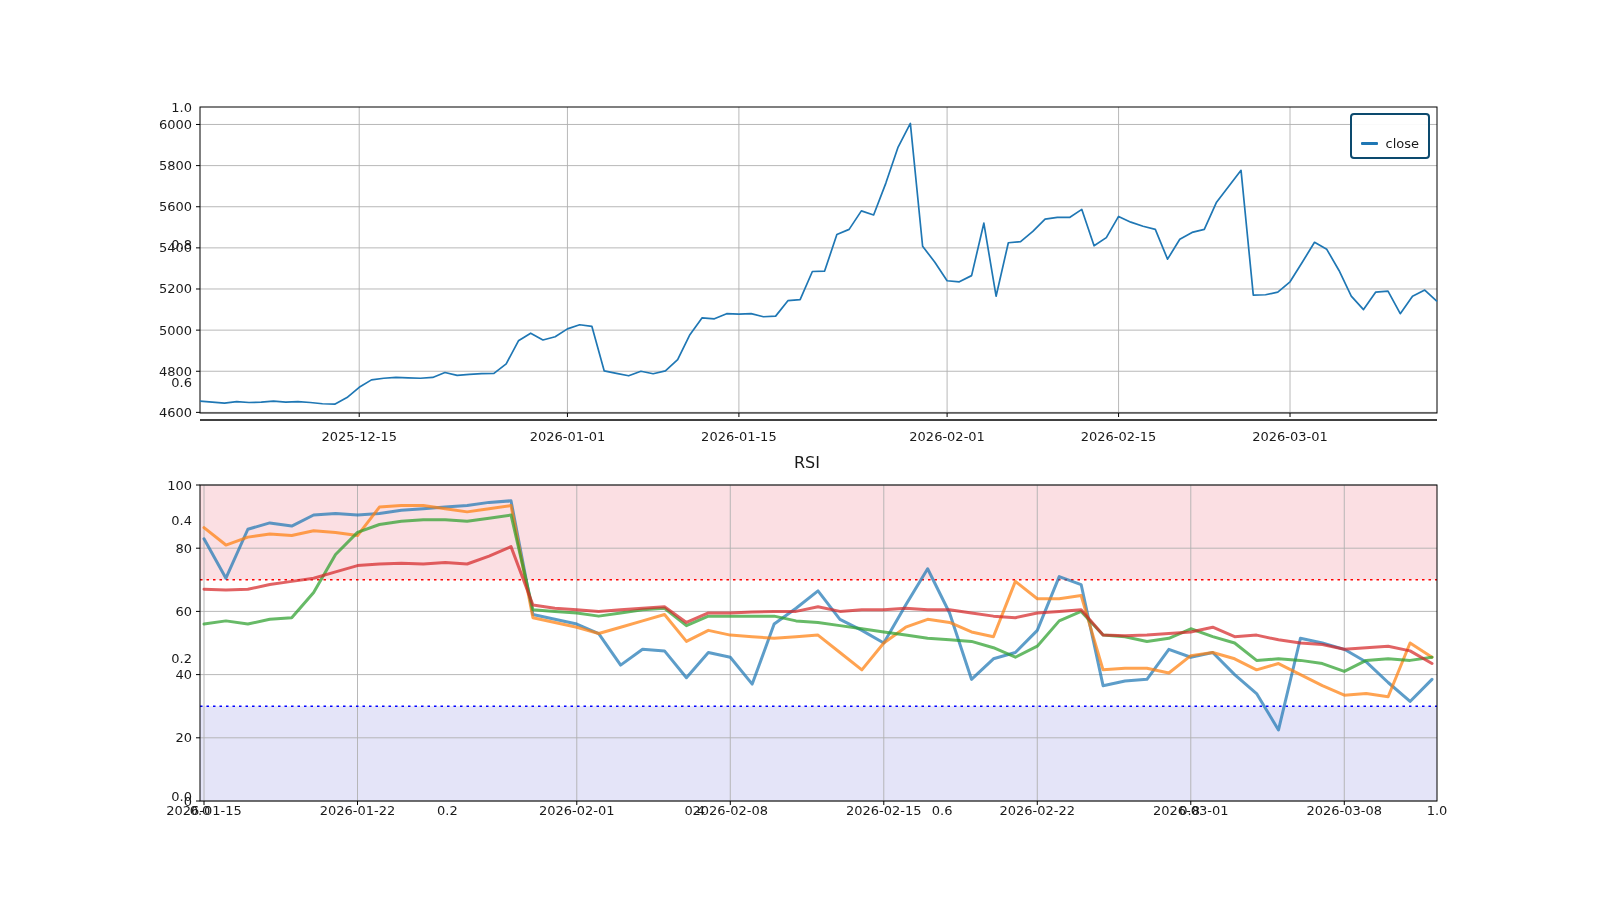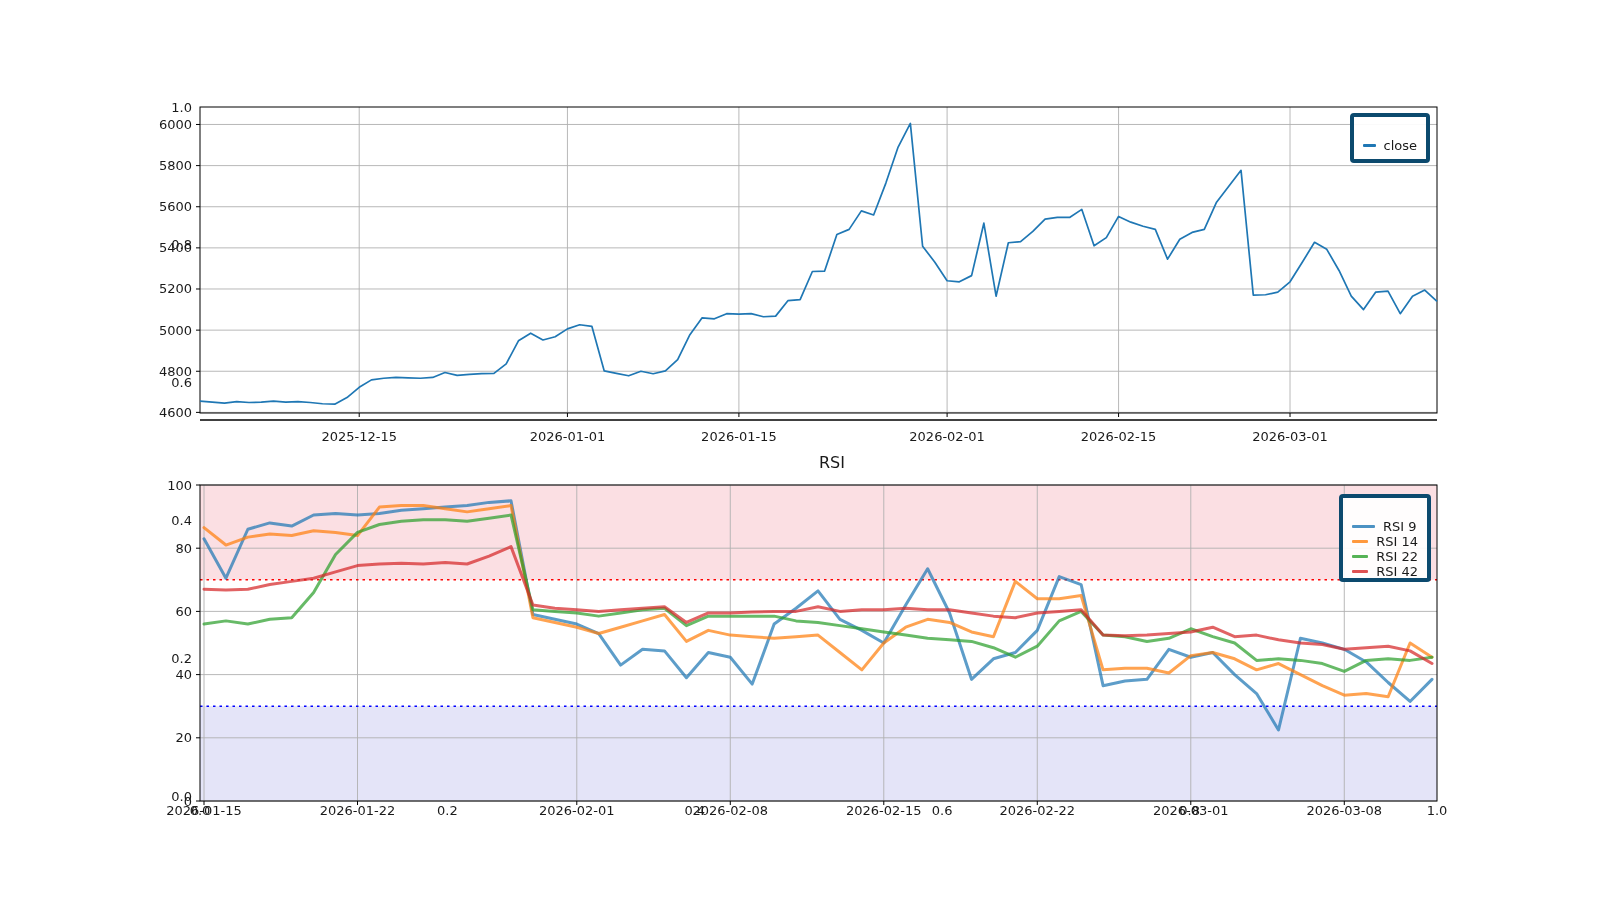--- a/index.html
+++ b/index.html
@@ -1,27 +1,27 @@
 <!DOCTYPE html>
 <html><head>
 <meta charset="utf-8">
 <style>
   html,body{margin:0;padding:0;background:#ffffff;width:1600px;height:900px;overflow:hidden;}
   #figure{position:relative;width:1600px;height:900px;background:#ffffff;
           font-family:"DejaVu Sans","Liberation Sans",sans-serif;color:#1a1a1a;}
   #chart-svg{position:absolute;left:0;top:0;}
-  .legend-box{position:absolute;background:rgba(255,255,255,.92);border:4px solid #0c4a6e;
+  .legend-box{position:absolute;background:rgba(255,255,255,.92);border:2px solid #0c4a6e;
               border-radius:4px;box-sizing:border-box;padding:21px 9px;display:flex;
               flex-direction:column;justify-content:space-around;z-index:5;}
   .legend-row{display:flex;align-items:center;height:20px;white-space:nowrap;}
   .legend-swatch{display:inline-block;width:23px;height:3px;border-radius:1px;margin-right:8px;}
   .legend-label{font-size:13px;color:#1a1a1a;}
   #watermark{position:absolute;left:660px;top:432px;width:310px;text-align:center;
              font-size:28px;letter-spacing:1px;z-index:4;}
-  #rsi-title{position:absolute;left:732px;top:453px;width:200px;text-align:center;
+  #rsi-title{position:absolute;left:707px;top:453px;width:200px;text-align:center;
              font-size:16px;color:#1a1a1a;z-index:4;}
 </style>
 </head>
 <body>
 
 <div id="figure">
   <svg id="chart-svg" width="1600" height="900">
       <line x1="200" y1="412.383064516129" x2="1437" y2="412.383064516129" stroke="#b0b0b0" stroke-width="0.9"></line>
       <line x1="200" y1="371.2540322580645" x2="1437" y2="371.2540322580645" stroke="#b0b0b0" stroke-width="0.9"></line>
       <line x1="200" y1="330.125" x2="1437" y2="330.125" stroke="#b0b0b0" stroke-width="0.9"></line>
@@ -132,33 +132,15 @@
       <text x="1437" y="815" text-anchor="middle" font-size="13" fill="#1a1a1a" font-family="&quot;DejaVu Sans&quot;,&quot;Liberation Sans&quot;,sans-serif">1.0</text>
     </svg>
 
   <div class="legend-box" id="legend-price" style="left:1350px;top:113px;width:80px;height:28px;">
     <div class="legend-row">
       <span class="legend-swatch" style="background: rgb(31, 119, 180); opacity: 1;"></span>
       <span class="legend-label">close</span>
     </div>
   </div>
 
-  <div class="legend-box" id="legend-rsi" style="left:1339px;top:494px;width:92px;height:88px;">
-    <div class="legend-row">
-      <span class="legend-swatch" style="background: rgb(31, 119, 180); opacity: 0.8;"></span>
-      <span class="legend-label">RSI 9</span>
-    </div>
-    <div class="legend-row">
-      <span class="legend-swatch" style="background: rgb(255, 127, 14); opacity: 0.8;"></span>
-      <span class="legend-label">RSI 14</span>
-    </div>
-    <div class="legend-row">
-      <span class="legend-swatch" style="background: rgb(44, 160, 44); opacity: 0.8;"></span>
-      <span class="legend-label">RSI 22</span>
-    </div>
-    <div class="legend-row">
-      <span class="legend-swatch" style="background: rgb(214, 39, 40); opacity: 0.8;"></span>
-      <span class="legend-label">RSI 42</span>
-    </div>
-  </div>
 
   <div id="rsi-title">RSI</div>
 </div>
 
 </body></html>

